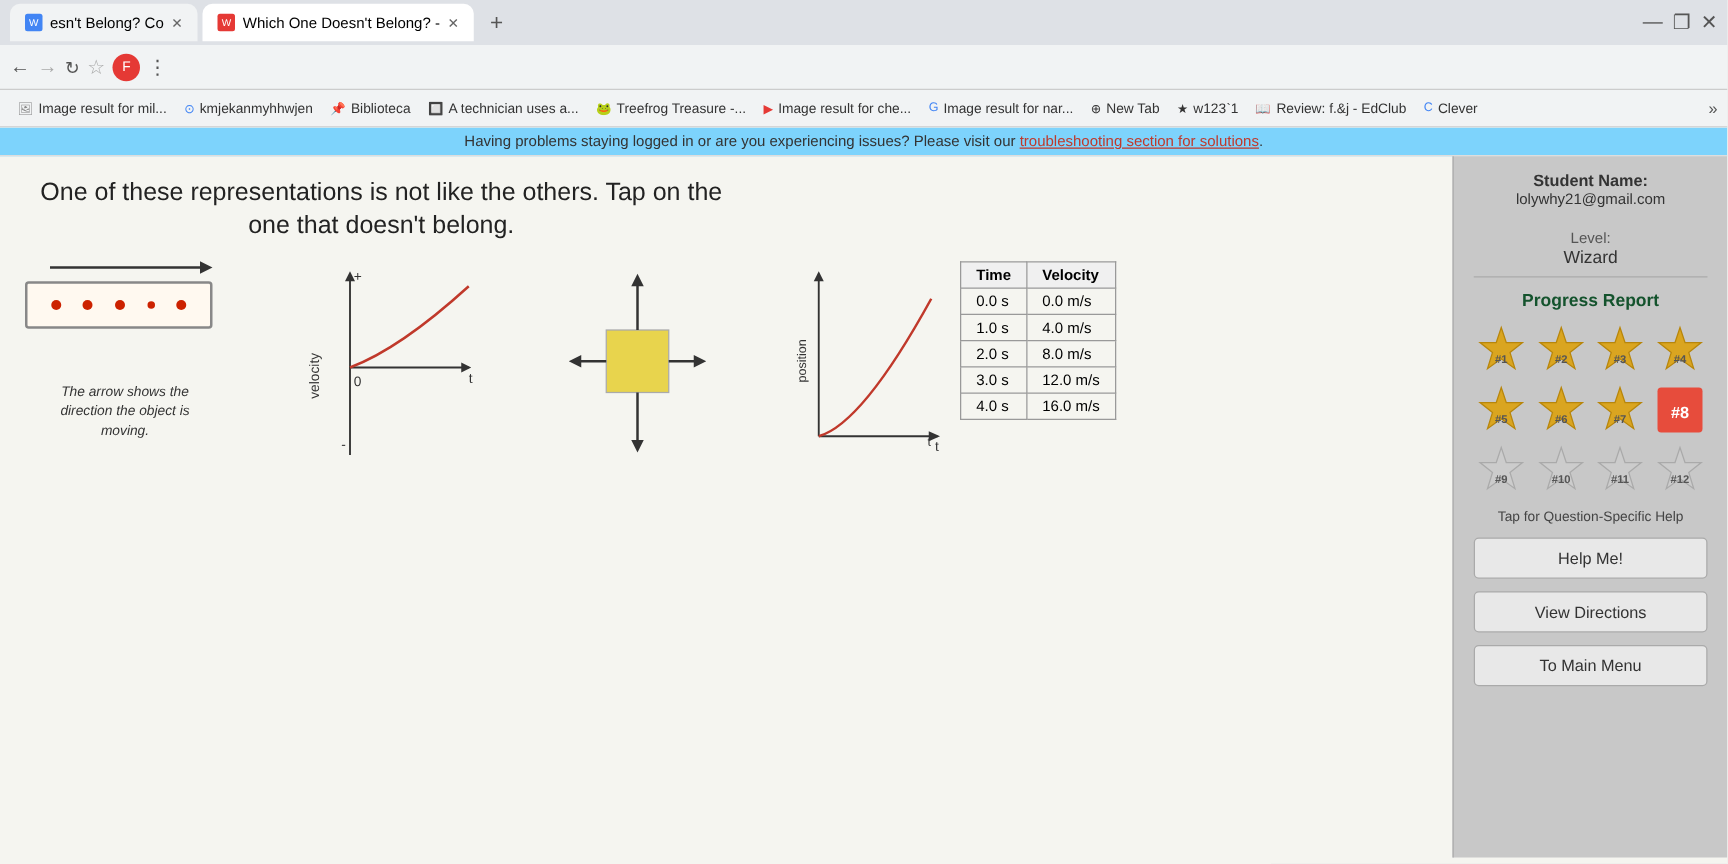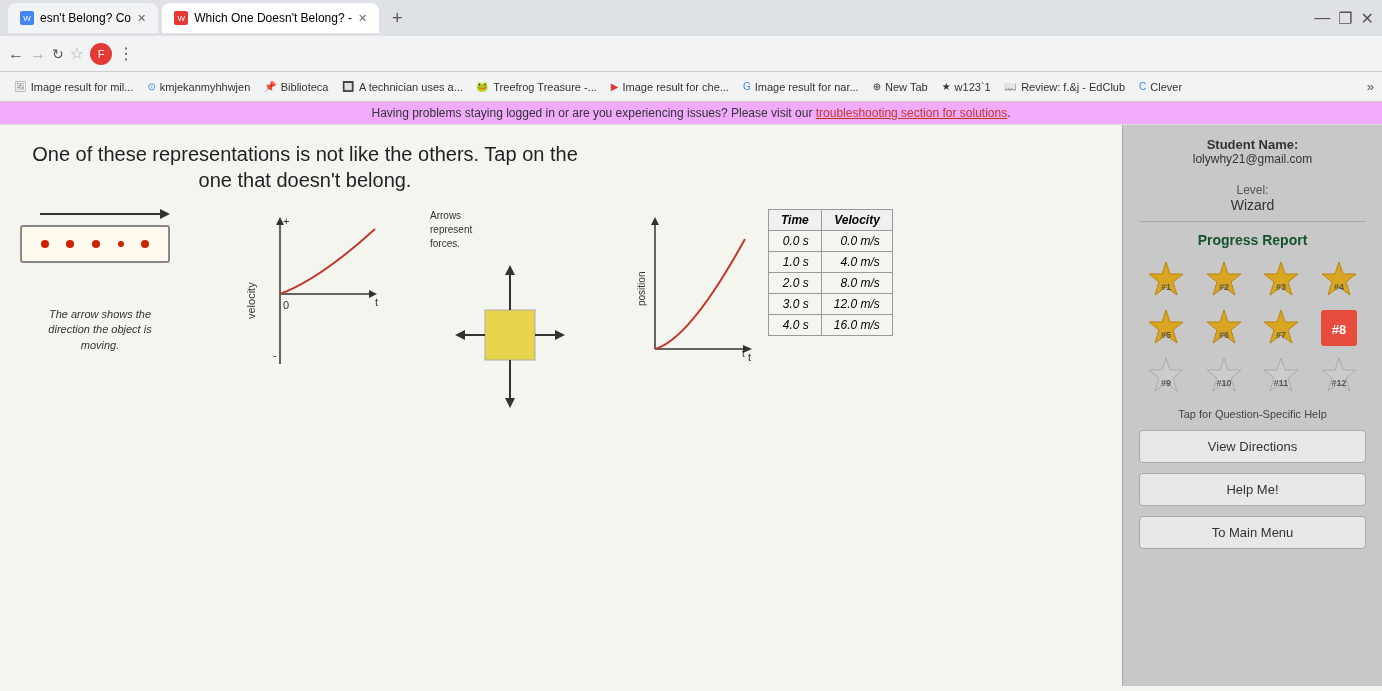--- a/index.html
+++ b/index.html
@@ -109,21 +109,21 @@
     
     .page-content {
       background: #f5f5f0;
       width: 100%;
       height: calc(691px - 102px);
       overflow: hidden;
       position: relative;
     }
 
     .notification-bar {
-      background: #f0abfc;
+      background: #7dd3fc;
       text-align: center;
       font-size: 12px;
       padding: 4px 8px;
       color: #333;
       border-bottom: 1px solid #ddd;
     }
     .notification-bar a {
       color: #c0392b;
       text-decoration: underline;
     }
@@ -175,31 +175,30 @@
     }
 
     
     .data-table {
       border-collapse: collapse;
       font-size: 12px;
     }
     .data-table th, .data-table td {
       border: 1px solid #999;
       padding: 3px 12px;
-      text-align: right;
-      font-style: italic;
+      text-align: left;
     }
     .data-table th {
       background: #f0f0f0;
       font-weight: bold;
     }
 
     
     .sidebar {
-      width: 260px;
+      width: 220px;
       background: #c8c8c8;
       border-left: 1px solid #aaa;
       padding: 12px 16px;
       display: flex;
       flex-direction: column;
       gap: 10px;
     }
 
     .student-info {
       text-align: center;
@@ -403,25 +402,20 @@
             <text x="63" y="100" font-size="11" fill="#333">0</text>
             <text x="53" y="150" font-size="11" fill="#333">-</text>
 
             <text x="10" y="95" font-size="11" fill="#333" transform="rotate(-90, 30, 90)">velocity</text>
 
             <path d="M 60 85 Q 100 70 155 20" stroke="#c0392b" stroke-width="2" fill="none"></path>
           </svg>
         </div>
 
         <div style="cursor:pointer;display:flex;flex-direction:column;">
-          <div style="font-size:10px;color:#333;line-height:1.4;margin-bottom:4px;">
-            <span>Arrows</span><br>
-            <span>represent</span><br>
-            <span>forces.</span>
-          </div>
           <svg width="160" height="160" viewBox="0 0 160 160">
 
             <rect x="55" y="55" width="50" height="50" fill="#e8d44d" stroke="#aaa" stroke-width="1"></rect>
 
             <line x1="80" y1="55" x2="80" y2="15" stroke="#333" stroke-width="2"></line>
             <polygon points="80,10 75,20 85,20" fill="#333"></polygon>
 
             <line x1="80" y1="105" x2="80" y2="148" stroke="#333" stroke-width="2"></line>
             <polygon points="80,153 75,143 85,143" fill="#333"></polygon>
 
@@ -567,18 +561,18 @@
           </div>
           <div class="star-item" style="cursor: pointer;">
             <svg width="40" height="44" viewBox="0 0 40 44">
         <polygon points="20,4 24,16 37,16 27,24 31,37 20,29 9,37 13,24 3,16 16,16" fill="#ccc" stroke="#aaa" stroke-width="1"></polygon>
         <text x="20" y="32" text-anchor="middle" font-size="9" font-weight="bold" fill="#555">#12</text>
       </svg>
           </div>
         </div>
 
       <div class="help-section">Tap for Question-Specific Help</div>
+      <button class="btn">Help Me!</button>
       <button class="btn">View Directions</button>
-      <button class="btn">Help Me!</button>
       <button class="btn">To Main Menu</button>
     </div>
   </div>
 </div>
 
 </body></html>

